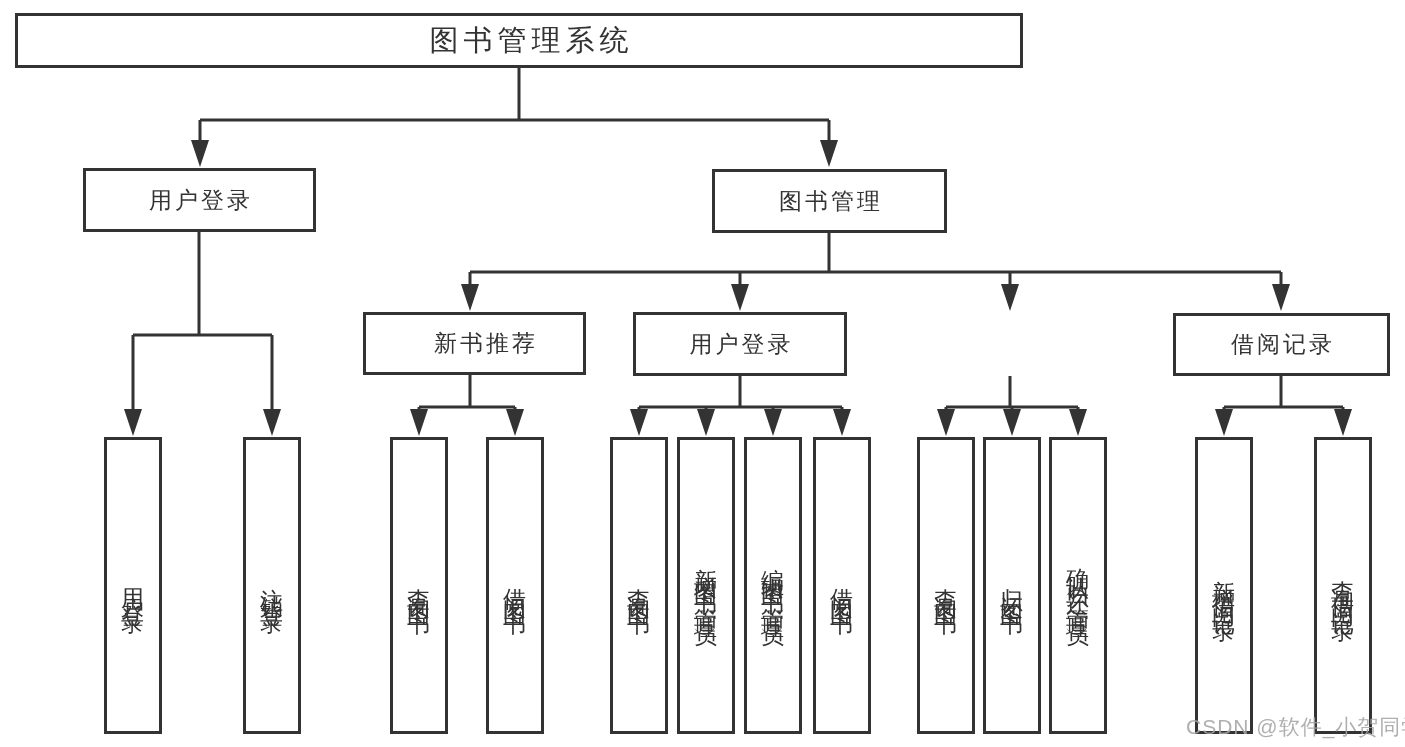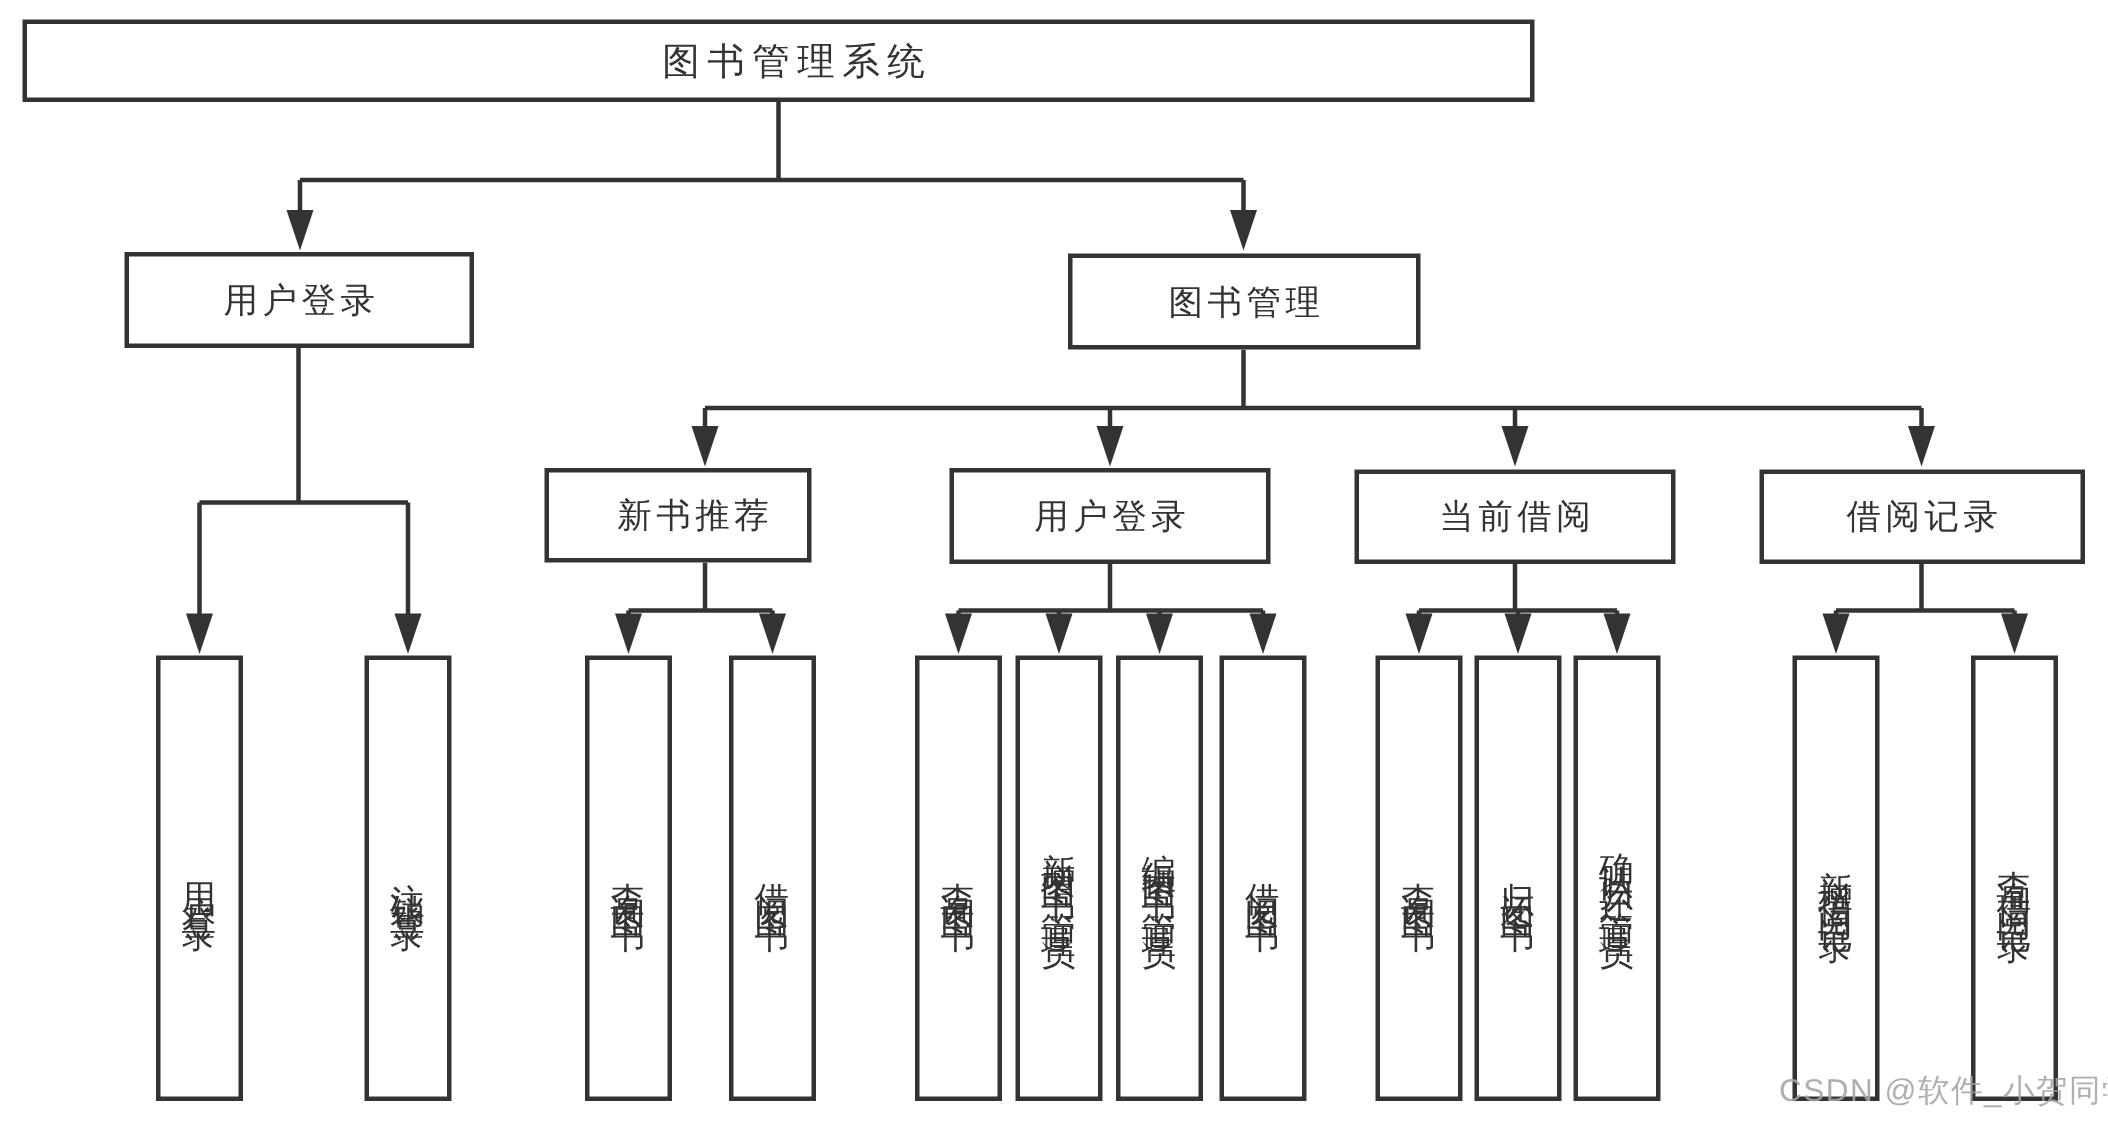--- a/index.html
+++ b/index.html
@@ -30,21 +30,21 @@
     background: #ffffff;
     display: flex;
     align-items: center;
     justify-content: center;
     white-space: nowrap;
     font-size: 23px;
     letter-spacing: 3px;
     text-indent: 3px;
   }
   .hbox.root {
-    font-size: 25px;
+    font-size: 29px;
     letter-spacing: 5px;
     text-indent: 5px;
     padding-left: 20px;
   }
   .vbox {
     position: absolute;
     box-sizing: border-box;
     top: 437px;
     height: 297px;
     width: 58px;
@@ -115,23 +115,22 @@
       <polygon points="1215,409 1233,409 1224,436"></polygon>
       <polygon points="1334,409 1352,409 1343,436"></polygon>
     </g>
   </svg>
 
   <div class="hbox root" style="left:15px; top:13px; width:1008px; height:55px;">图书管理系统</div>
 
   <div class="hbox" style="left:83px; top:168px; width:233px; height:64px;">用户登录</div>
   <div class="hbox" style="left:712px; top:169px; width:235px; height:64px;">图书管理</div>
 
-  <div class="hbox" style="left:363px; top:312px; width:178px; height:63px;padding-left:20px;">新书推荐</div>
+  <div class="hbox" style="left:363px; top:312px; width:223px; height:63px;padding-left:20px;">新书推荐</div>
   <div class="hbox" style="left:633px; top:312px; width:214px; height:64px;">用户登录</div>
-  <div class="hbox" style="left:903px; top:313px; width:214px; height:63px;">当前借阅</div>
   <div class="hbox" style="left:1173px; top:313px; width:217px; height:63px;">借阅记录</div>
 
   <div class="vbox" style="left:104px;">用户登录</div>
   <div class="vbox" style="left:243px;">注销登录</div>
 
   <div class="vbox" style="left:390px;">查询图书</div>
   <div class="vbox" style="left:486px;">借阅图书</div>
 
   <div class="vbox" style="left:610px;">查询图书</div>
   <div class="vbox" style="left:677px;">新增图书（管理员）</div>

